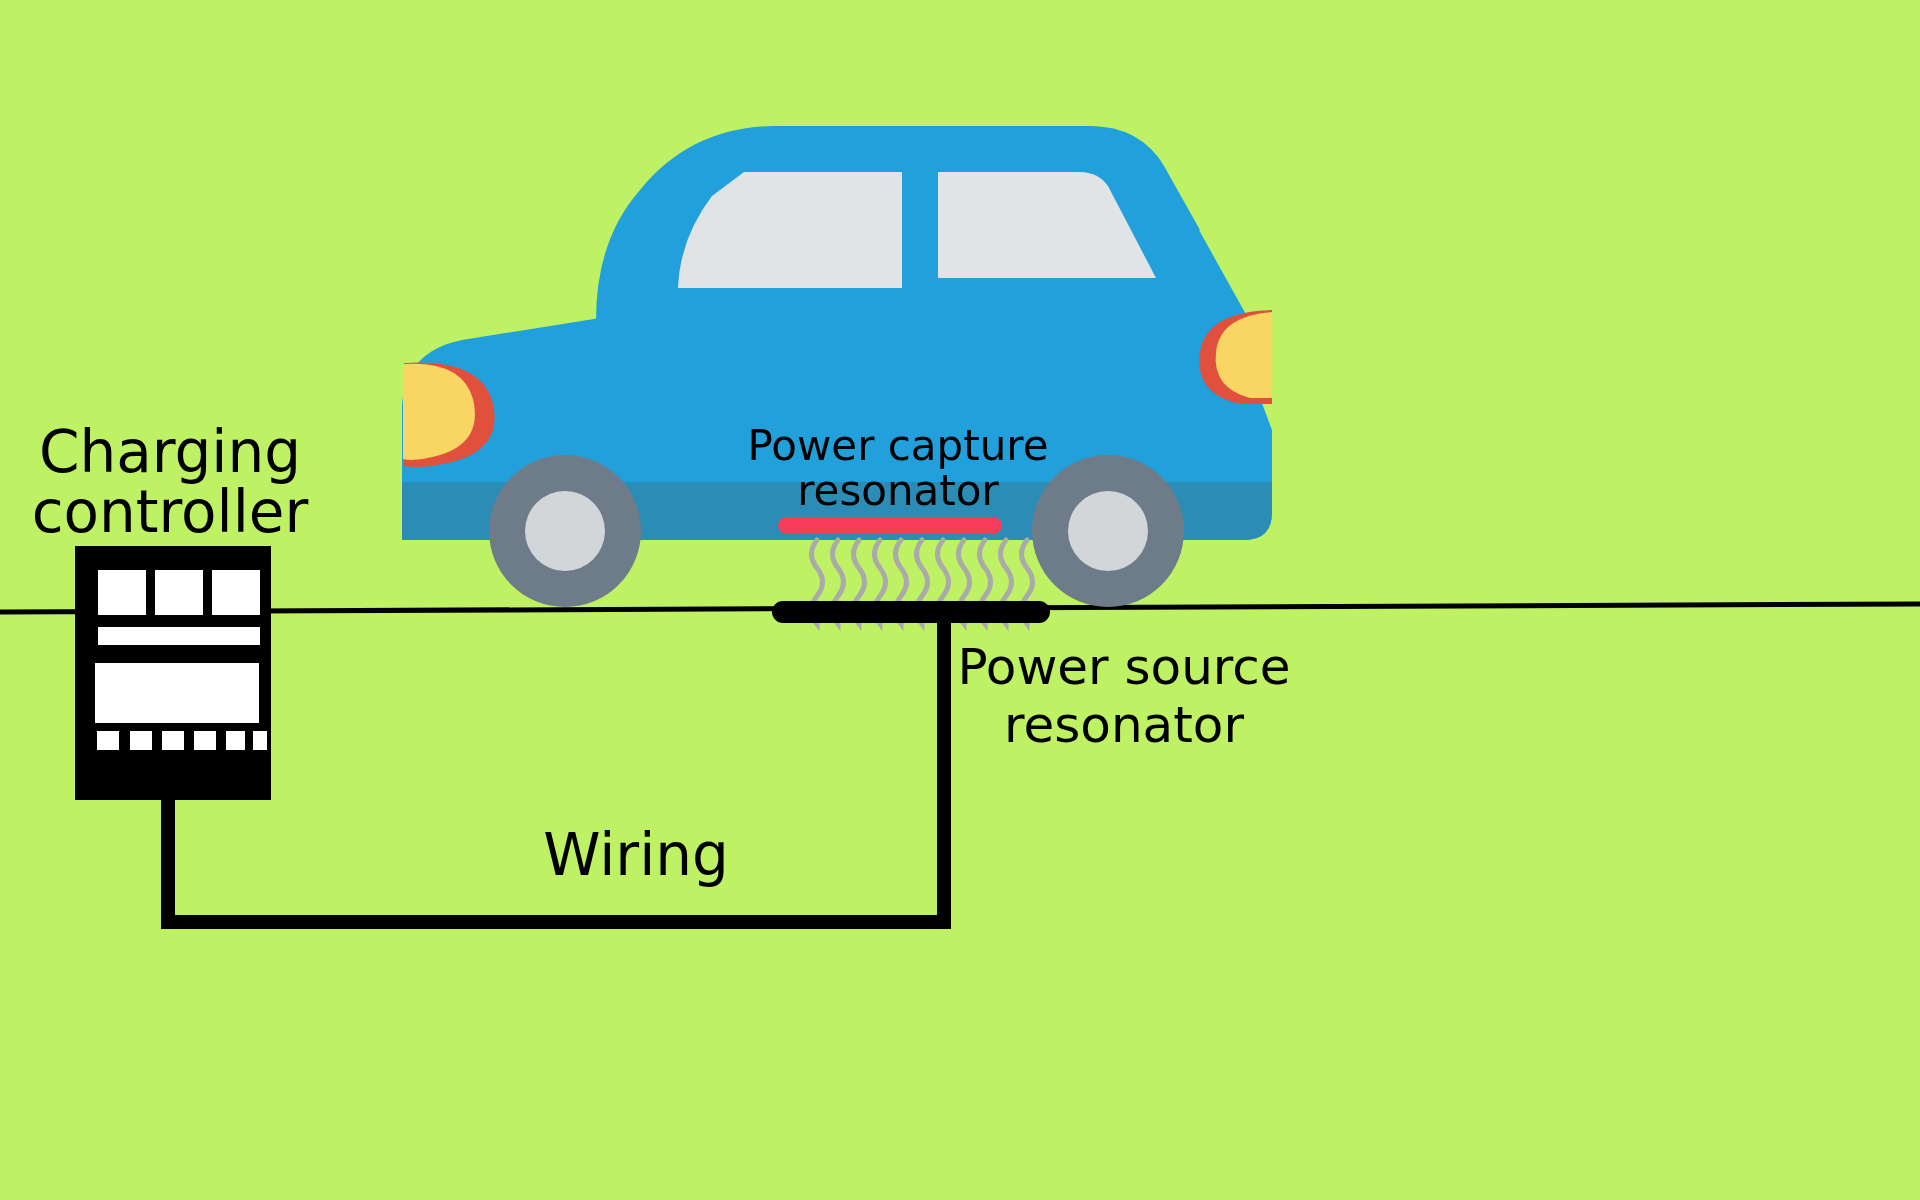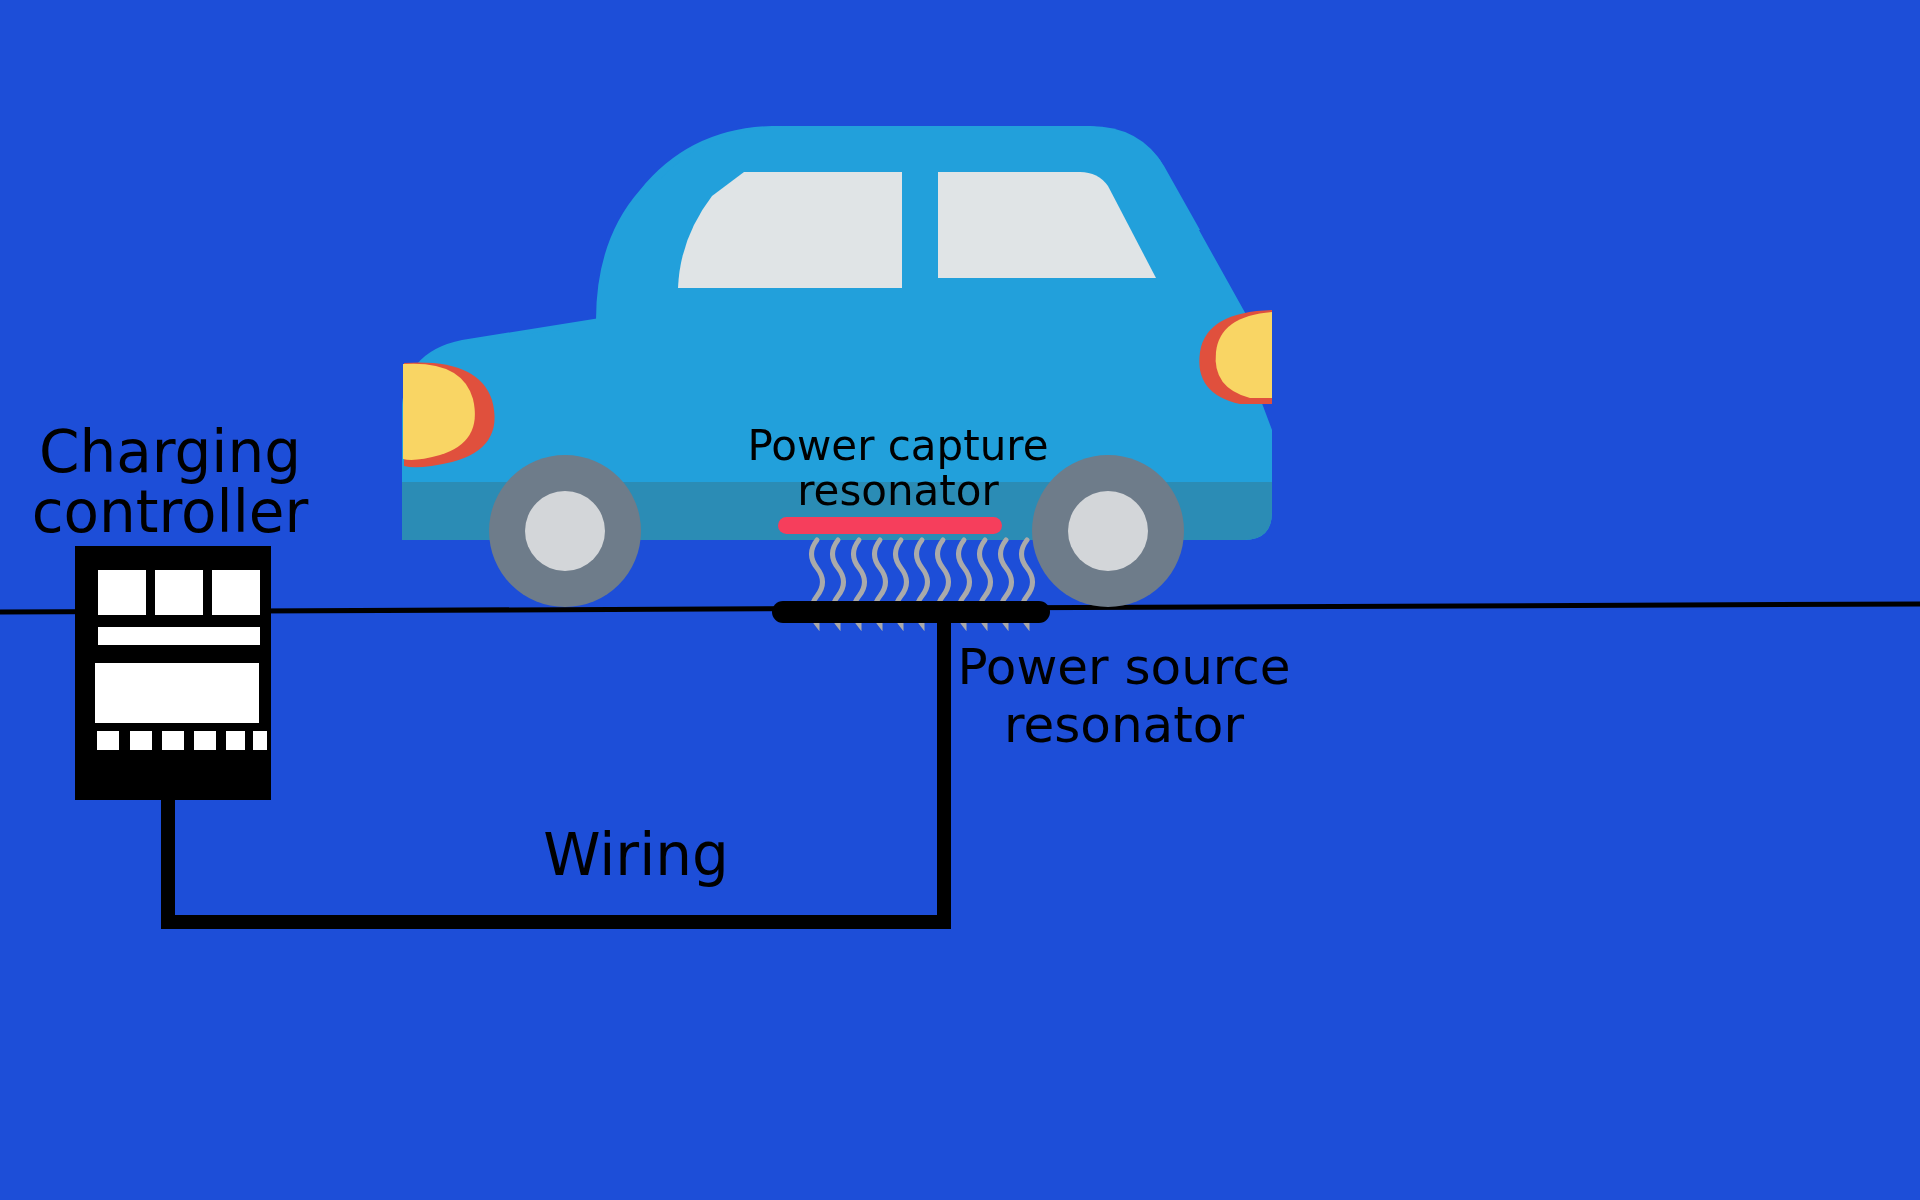--- a/index.html
+++ b/index.html
@@ -10,21 +10,21 @@
   body {
     width: 1920px;
     height: 1200px;
     overflow: hidden;
     font-family: "DejaVu Sans", sans-serif;
   }
   #stage {
     position: relative;
     width: 1920px;
     height: 1200px;
-    background: #1d4ed8;
+    background: #bef264;
   }
   #diagram-svg {
     position: absolute;
     left: 0;
     top: 0;
     width: 1920px;
     height: 1200px;
     display: block;
   }
   .label-text {

